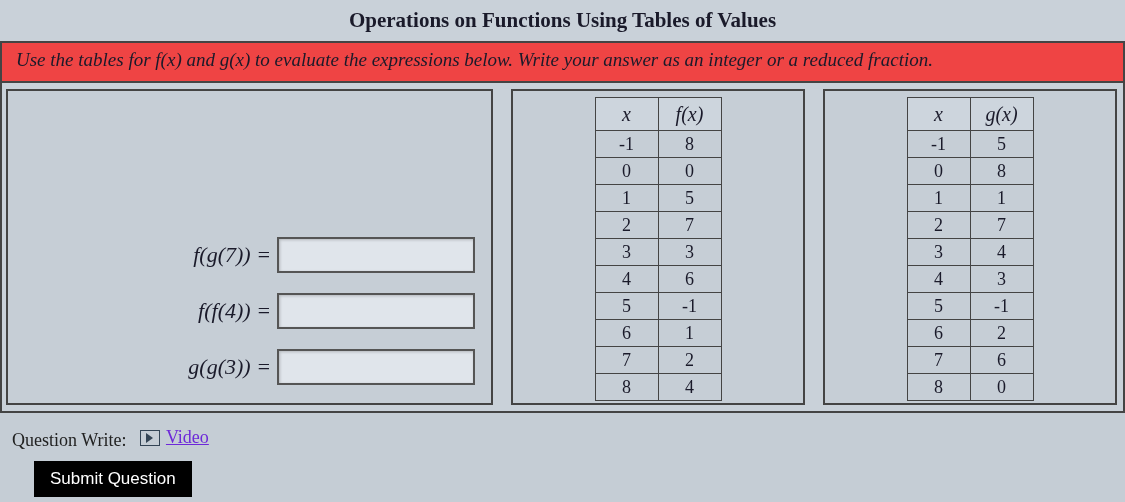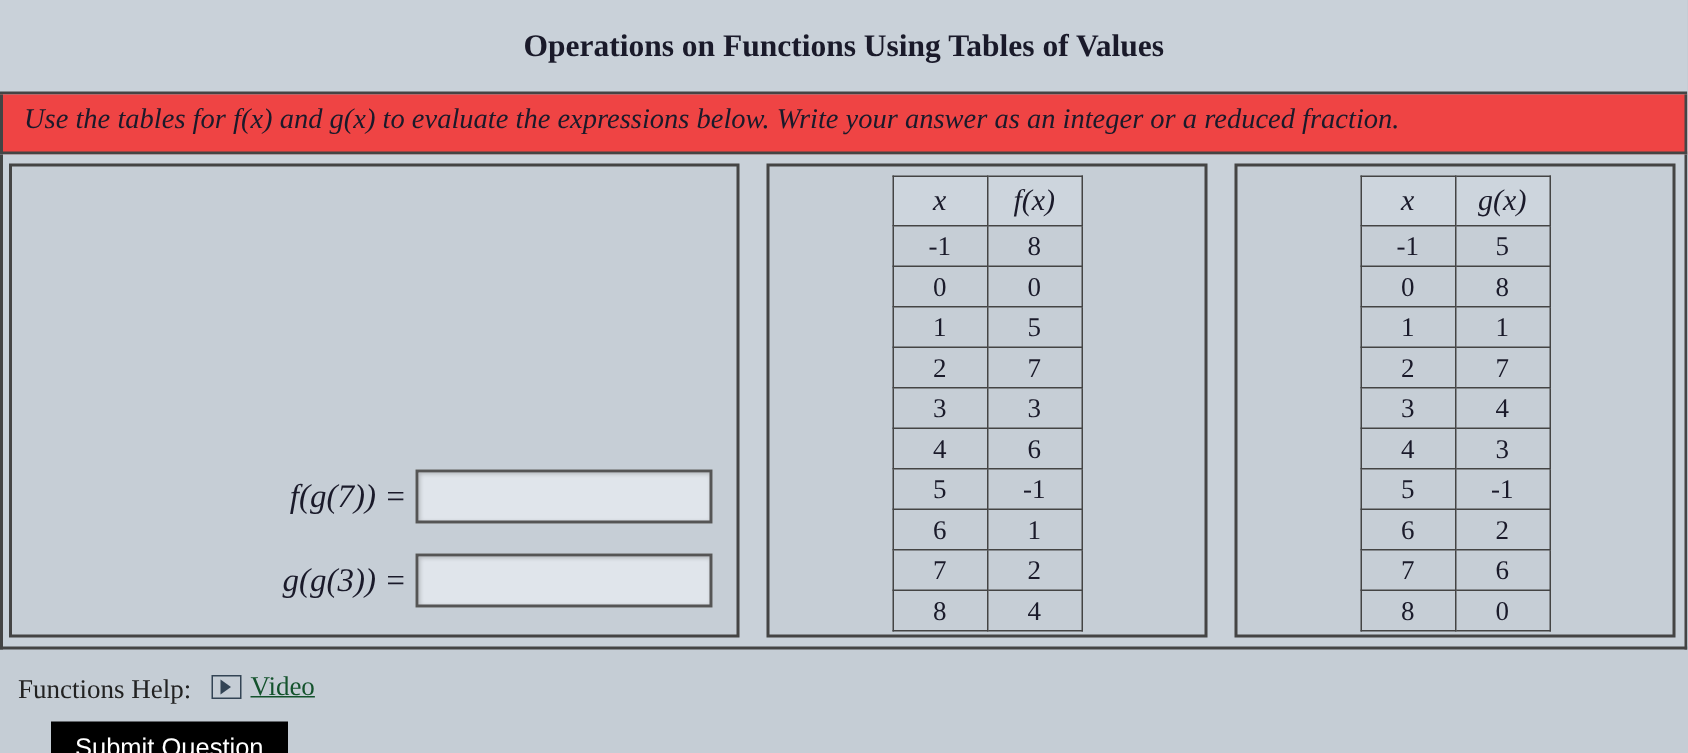--- a/index.html
+++ b/index.html
@@ -14,21 +14,21 @@
     width: 1125px;
     height: 502px;
     background: #c5cdd5;
     box-sizing: border-box;
     overflow: hidden;
   }
   .title {
     text-align: center;
     font-weight: bold;
     font-size: 21px;
-    padding: 18px 0;
+    padding: 8px 0;
     border-bottom: 2px solid #444;
     background: #c9d1d9;
   }
   .instructions {
     font-style: italic;
     padding: 6px 14px 10px;
     border: 2px solid #444;
     border-top: none;
     background: #ef4444;
     font-size: 19px;
@@ -94,21 +94,21 @@
     background: #cdd5dd;
     height: 30px;
     font-size: 20px;
   }
   .help-row {
     padding: 14px 12px 10px;
     font-size: 18px;
     color: #222;
   }
   .video-link {
-    color: #14532d;
+    color: #6d28d9;
     text-decoration: underline;
     display: inline-flex;
     align-items: center;
     gap: 4px;
   }
   .play-icon {
     display: inline-block;
     width: 18px; height: 14px;
     border: 1px solid #345;
     position: relative;
@@ -143,20 +143,24 @@
   <div class="instructions">Use the tables for <i>f</i>(<i>x</i>) and <i>g</i>(<i>x</i>) to evaluate the expressions below. Write your answer as an integer or a reduced fraction.</div>
 
   <div class="main-row">
 
     <div class="pane expr-pane">
       <div class="expr-row">
         <span class="expr-label"><i>f</i>(<i>g</i>(7)) =</span>
         <input class="expr-input" value="" style="">
       </div>
       <div class="expr-row">
+        <span class="expr-label"><i>f</i>(<i>f</i>(4)) =</span>
+        <input class="expr-input" value="" style="">
+      </div>
+      <div class="expr-row">
         <span class="expr-label"><i>g</i>(<i>g</i>(3)) =</span>
         <input class="expr-input" value="" style="">
       </div>
     </div>
 
     <div class="pane tbl-pane">
       <table class="func">
         <thead>
             <tr>
           <th><i>x</i></th>
@@ -257,21 +261,21 @@
               <td>8</td>
               <td>0</td>
             </tr>
           </tbody>
       </table>
     </div>
 
   </div>
 
   <div class="help-row">
-    <span>Functions Help:</span>&nbsp;&nbsp;
+    <span>Question Write:</span>&nbsp;&nbsp;
     <a href="#" class="video-link">
       <span class="play-icon"></span>
       <span>Video</span>
     </a>
   </div>
 
   <button class="submit-btn">Submit Question</button>
 
 </div>
 

